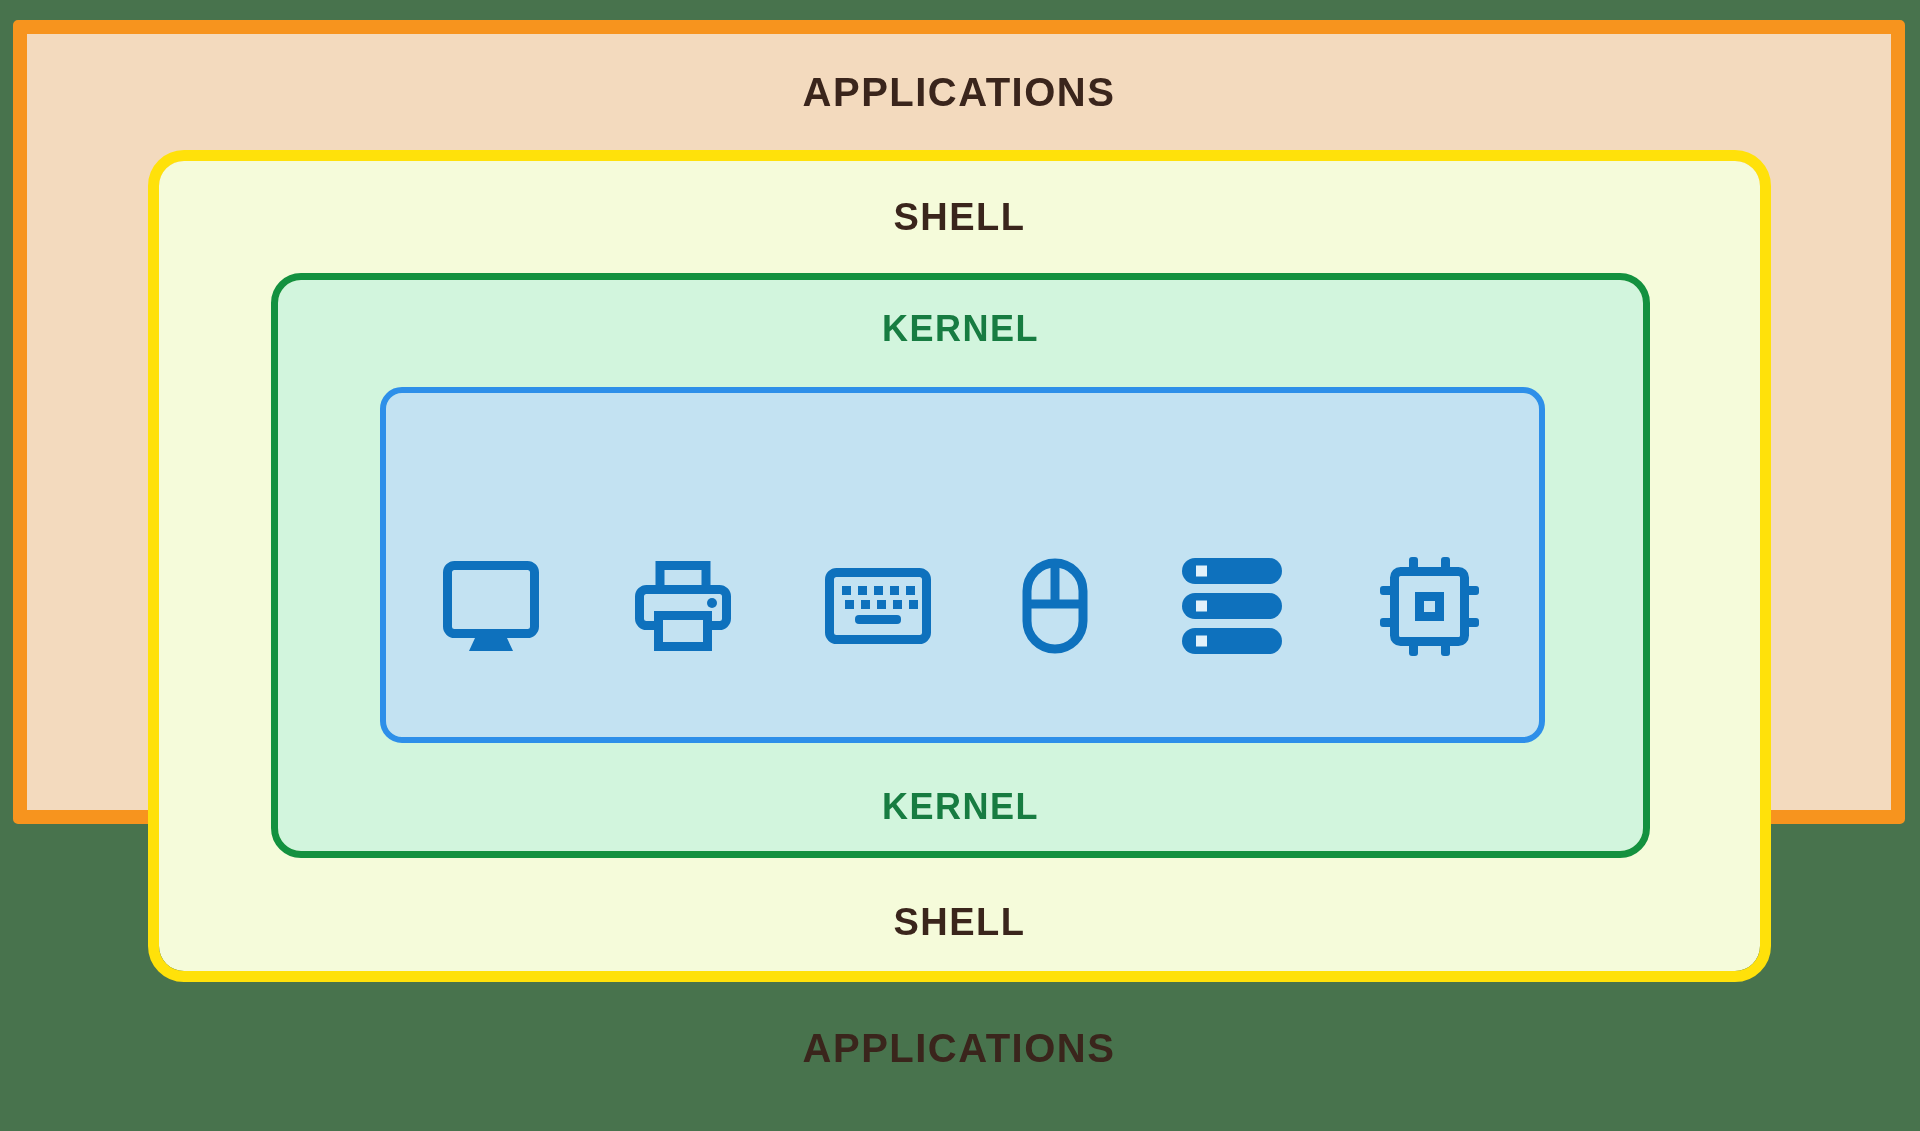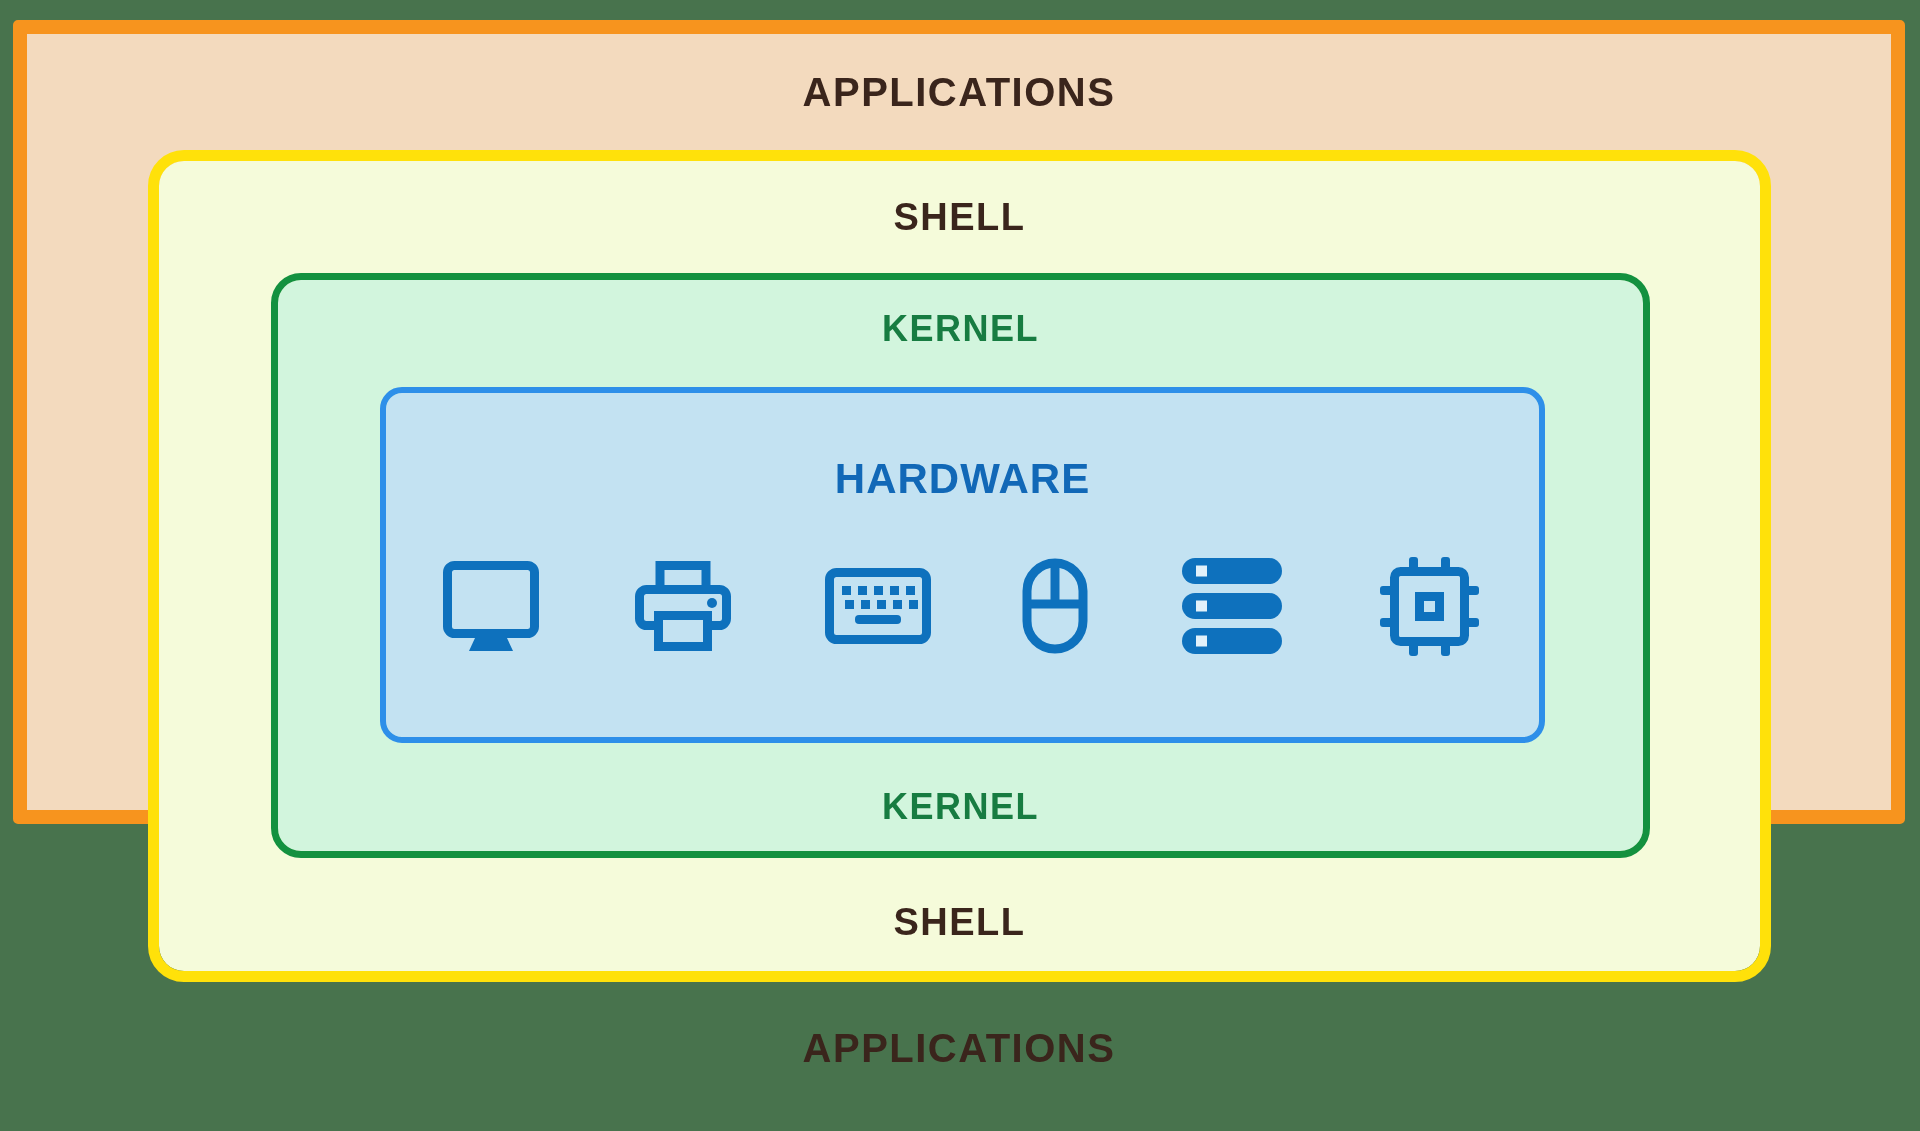--- a/index.html
+++ b/index.html
@@ -40,21 +40,20 @@
 
   <div class="layer layer-shell" style="border-color: rgb(255, 225, 10); background-color: rgb(245, 251, 218); padding-left: 35px;">
     <div class="label label-shell-top" style="color: rgb(58, 37, 28);">SHELL</div>
     <div class="label label-shell-bottom" style="color: rgb(58, 37, 28);">SHELL</div>
 
     <div class="layer layer-kernel" style="border-color: rgb(19, 145, 63); background-color: rgb(210, 245, 221);">
       <div class="label label-kernel-top" style="color: rgb(23, 124, 65);">KERNEL</div>
       <div class="label label-kernel-bottom" style="color: rgb(23, 124, 65);">KERNEL</div>
 
       <div class="layer layer-hw" style="border-color: rgb(46, 143, 233); background-color: rgb(195, 226, 242);">
-        <div class="label" style="color: rgb(17, 104, 183);">HARDWARE</div>
 
         <div class="icons-row">
 
           <svg class="icon" width="100" height="94" viewBox="0 0 100 94" xmlns="http://www.w3.org/2000/svg">
             <rect x="6.5" y="6.5" width="87" height="68" rx="7" fill="none" stroke="currentColor" stroke-width="9"></rect>
             <path d="M34 79 H66 L72 92 H28 Z" fill="currentColor"></path>
           </svg>
 
           <svg class="icon" width="100" height="94" viewBox="0 0 100 94" xmlns="http://www.w3.org/2000/svg">
             <path d="M27 34 V6.5 H73 V34" fill="none" stroke="currentColor" stroke-width="9"></path>

